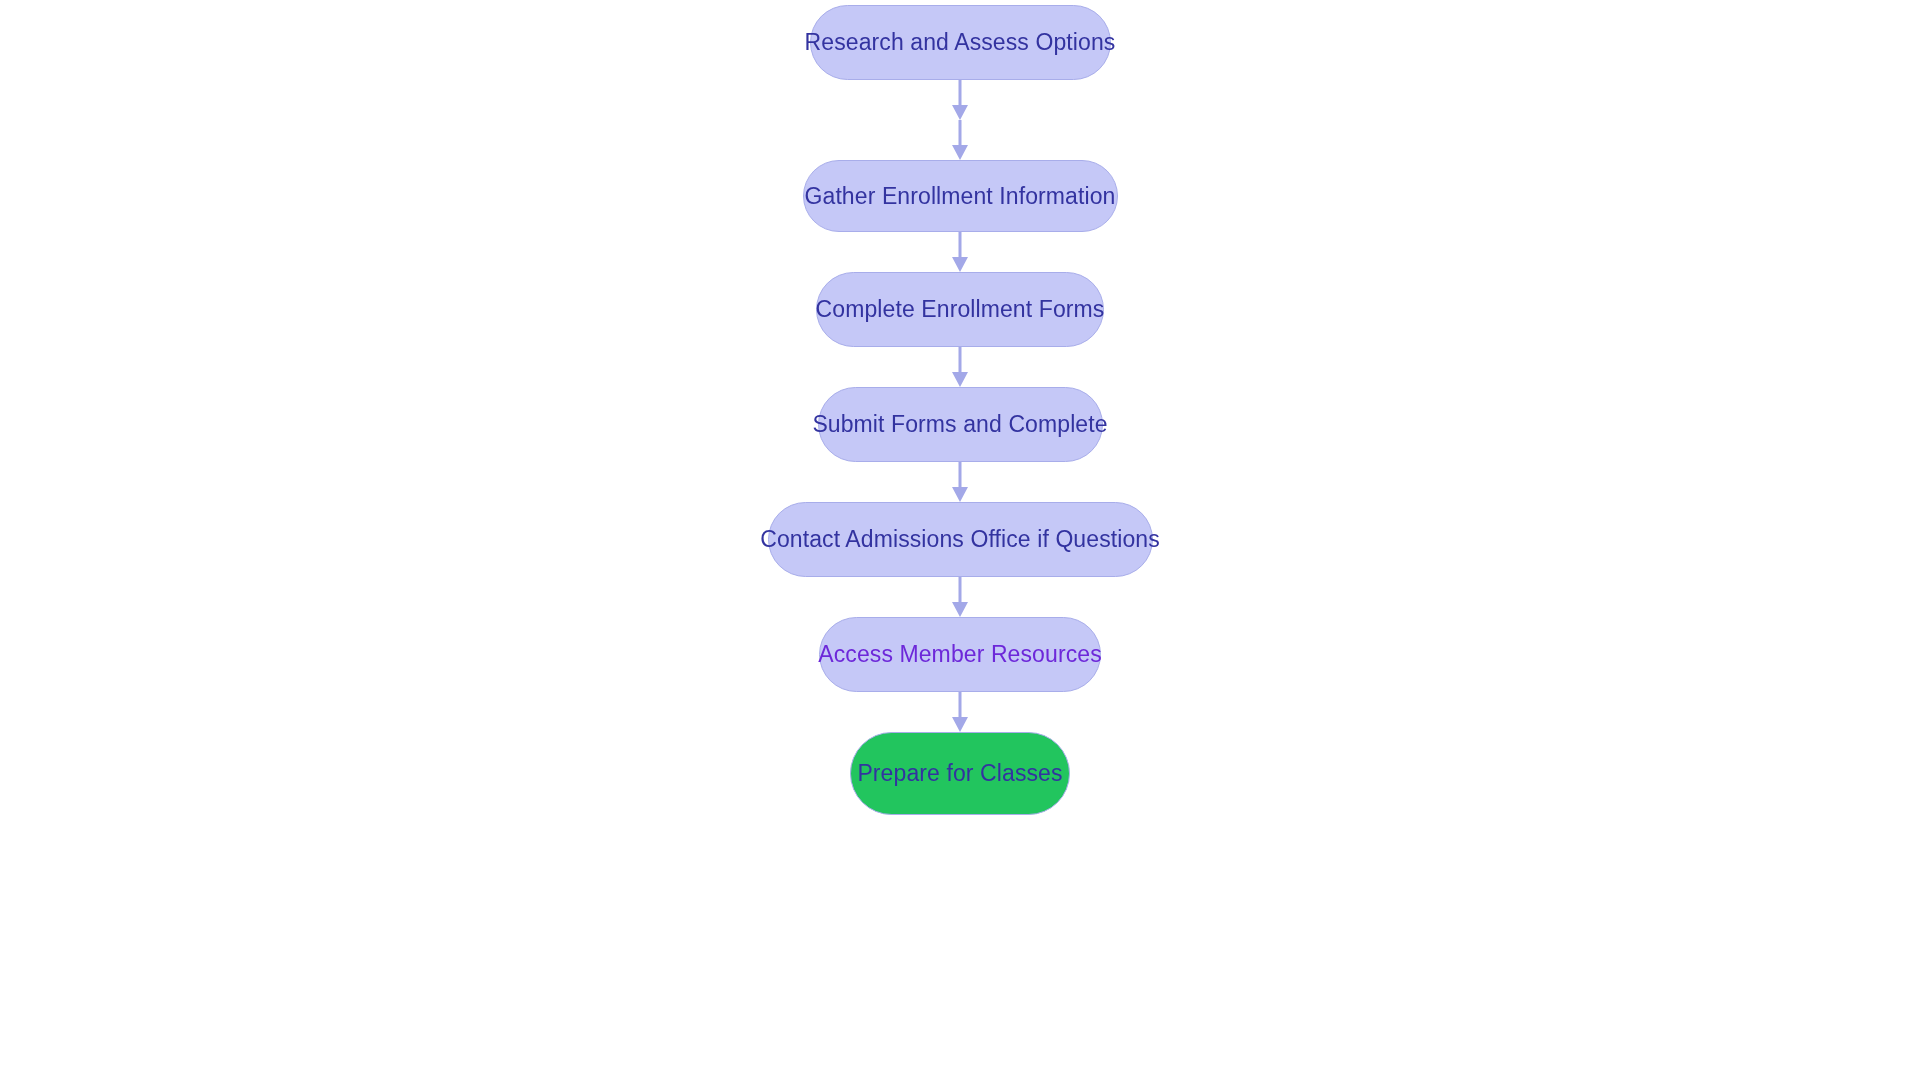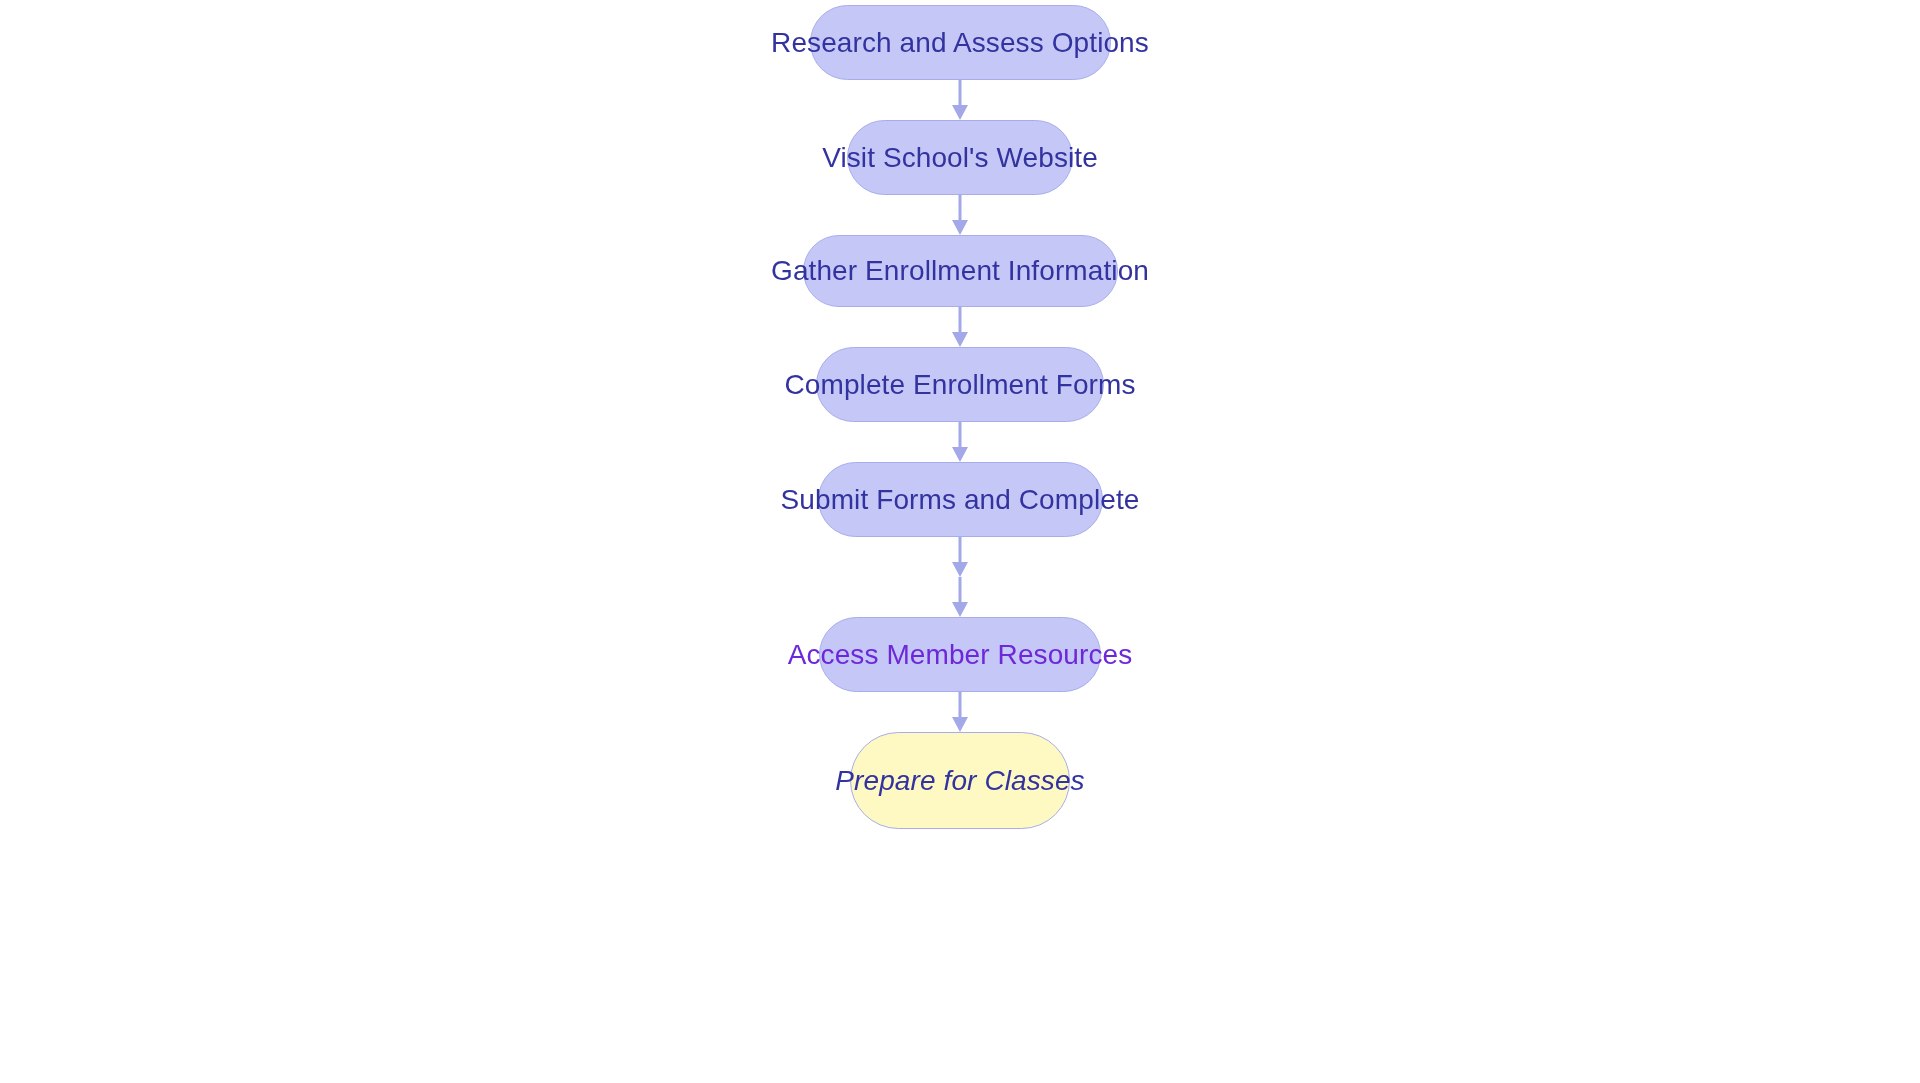--- a/index.html
+++ b/index.html
@@ -38,21 +38,21 @@
     border-radius: 999px;
     display: flex;
     align-items: center;
     justify-content: center;
     padding: 0 34px;
     white-space: nowrap;
     flex: 0 0 auto;
   }
 
   .node-label {
-    font-size: 28px;
+    font-size: 23px;
     font-weight: 400;
     letter-spacing: 0.1px;
     line-height: 1;
     user-select: none;
   }
 
   .connector {
     position: relative;
     width: 16px;
     flex: 0 0 auto;
@@ -84,23 +84,20 @@
 
 <div id="flowchart">
   <div class="flow-column" style="padding-top: 5px;">
       <div class="node" style="width: 301px; height: 75px; background: rgb(197, 200, 247); border: 1px solid rgb(168, 173, 234);">
         <span class="node-label" style="color: rgb(51, 51, 160);">Research and Assess Options</span>
       </div>
       <div class="connector" style="height: 40px;">
         <div class="stem" style="background: rgb(163, 168, 232);"></div>
         <div class="arrowhead" style="border-top-color: rgb(163, 168, 232);"></div>
       </div>
-      <div class="node" style="width: 226px; height: 75px; background: rgb(197, 200, 247); border: 1px solid rgb(168, 173, 234);">
-        <span class="node-label" style="color: rgb(51, 51, 160);">Visit School's Website</span>
-      </div>
       <div class="connector" style="height: 40px;">
         <div class="stem" style="background: rgb(163, 168, 232);"></div>
         <div class="arrowhead" style="border-top-color: rgb(163, 168, 232);"></div>
       </div>
       <div class="node" style="width: 315px; height: 72px; background: rgb(197, 200, 247); border: 1px solid rgb(168, 173, 234);">
         <span class="node-label" style="color: rgb(51, 51, 160);">Gather Enrollment Information</span>
       </div>
       <div class="connector" style="height: 40px;">
         <div class="stem" style="background: rgb(163, 168, 232);"></div>
         <div class="arrowhead" style="border-top-color: rgb(163, 168, 232);"></div>
@@ -112,28 +109,31 @@
         <div class="stem" style="background: rgb(163, 168, 232);"></div>
         <div class="arrowhead" style="border-top-color: rgb(163, 168, 232);"></div>
       </div>
       <div class="node" style="width: 285px; height: 75px; background: rgb(197, 200, 247); border: 1px solid rgb(168, 173, 234);">
         <span class="node-label" style="color: rgb(51, 51, 160);">Submit Forms and Complete</span>
       </div>
       <div class="connector" style="height: 40px;">
         <div class="stem" style="background: rgb(163, 168, 232);"></div>
         <div class="arrowhead" style="border-top-color: rgb(163, 168, 232);"></div>
       </div>
+      <div class="node" style="width: 385px; height: 75px; background: rgb(197, 200, 247); border: 1px solid rgb(168, 173, 234);">
+        <span class="node-label" style="color: rgb(51, 51, 160);">Contact Admissions Office if Questions</span>
+      </div>
       <div class="connector" style="height: 40px;">
         <div class="stem" style="background: rgb(163, 168, 232);"></div>
         <div class="arrowhead" style="border-top-color: rgb(163, 168, 232);"></div>
       </div>
       <div class="node" style="width: 282px; height: 75px; background: rgb(197, 200, 247); border: 1px solid rgb(168, 173, 234);">
         <span class="node-label" style="color: #6d28d9;">Access Member Resources</span>
       </div>
       <div class="connector" style="height: 40px;">
         <div class="stem" style="background: rgb(163, 168, 232);"></div>
         <div class="arrowhead" style="border-top-color: rgb(163, 168, 232);"></div>
       </div>
-      <div class="node" style="width: 220px; height: 97px; background: #fef9c3; border: 1px solid rgb(168, 173, 234); font-style: italic;">
+      <div class="node" style="width: 220px; height: 83px; background: #22c55e; border: 1px solid rgb(168, 173, 234);">
         <span class="node-label" style="color: rgb(51, 51, 160);">Prepare for Classes</span>
       </div>
     </div>
 </div>
 
 </body></html>

